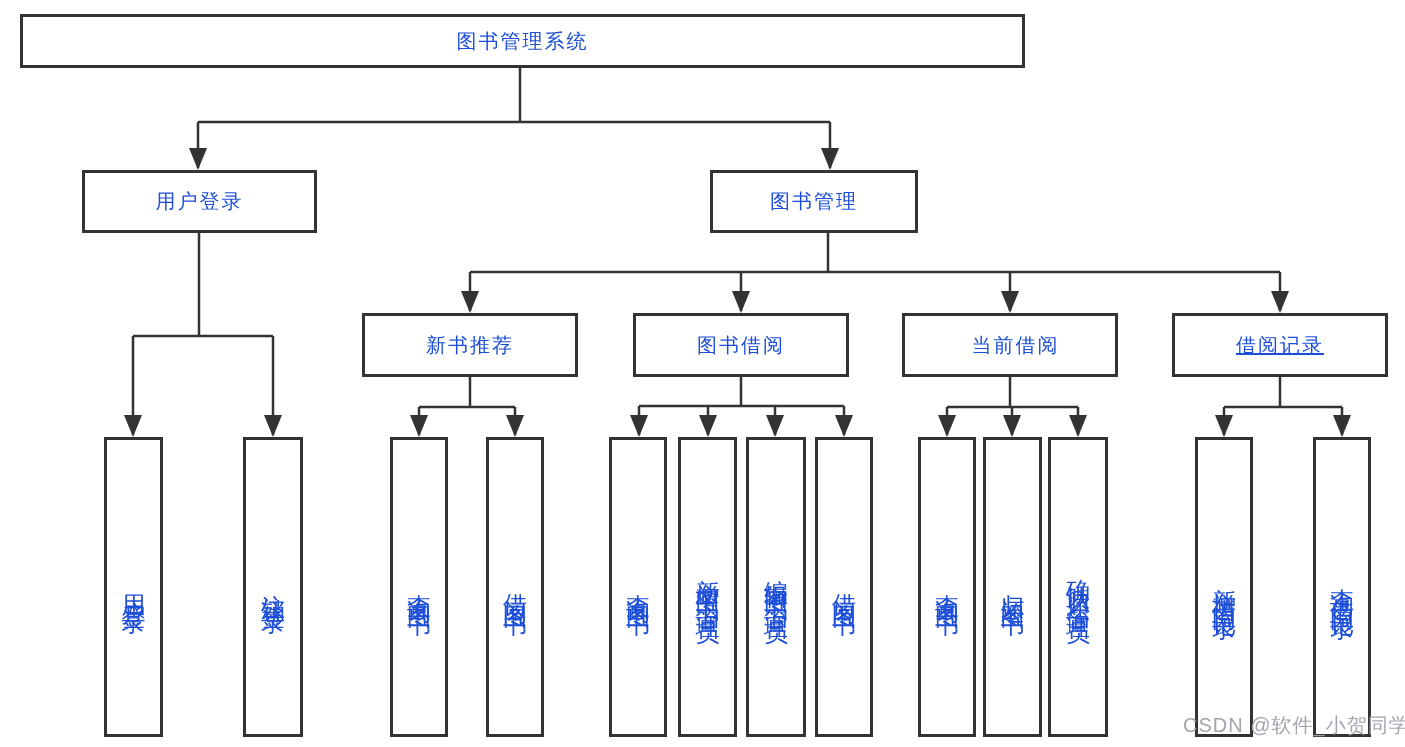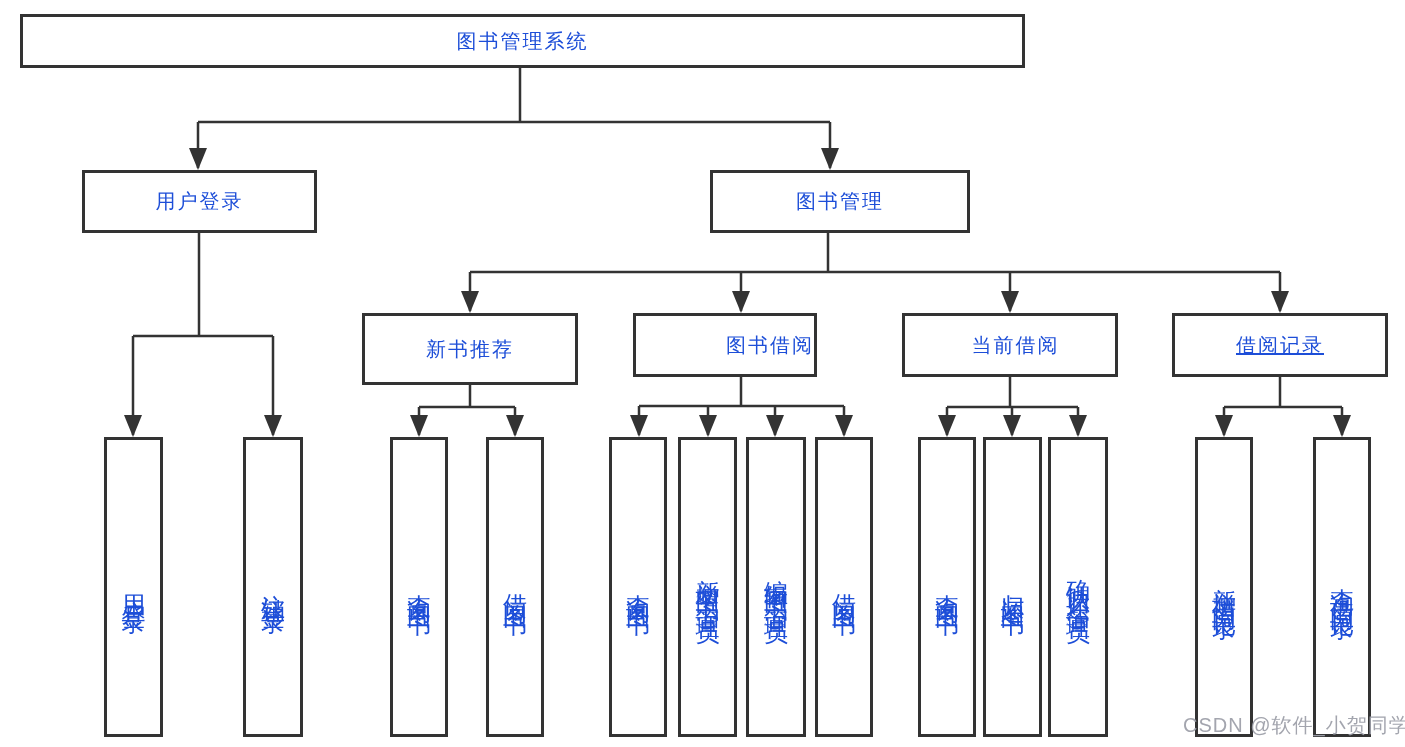--- a/index.html
+++ b/index.html
@@ -88,28 +88,28 @@
     </g>
   </svg>
 
   <div class="box h" style="left:20px; top:14px; width:1005px; height:54px;">
     <span>图书管理系统</span>
   </div>
 
   <div class="box h" style="left:82px; top:170px; width:235px; height:63px;">
     <span>用户登录</span>
   </div>
-  <div class="box h" style="left:710px; top:170px; width:260px; height:63px;">
+  <div class="box h" style="left:710px; top:170px; width:208px; height:63px;">
     <span>图书管理</span>
   </div>
 
-  <div class="box h" style="left:362px; top:313px; width:216px; height:72px;align-items:center;">
+  <div class="box h" style="left:362px; top:313px; width:216px; height:64px;align-items:center;">
     <span>新书推荐</span>
   </div>
-  <div class="box h" style="left:633px; top:313px; width:184px; height:64px;justify-content:flex-end;">
+  <div class="box h" style="left:633px; top:313px; width:216px; height:64px;">
     <span>图书借阅</span>
   </div>
   <div class="box h" style="left:902px; top:313px; width:216px; height:64px;padding-left:11px;">
     <span>当前借阅</span>
   </div>
   <div class="box h" style="left:1172px; top:313px; width:216px; height:64px;text-decoration:underline;">
     <span>借阅记录</span>
   </div>
 
   <div class="box v" style="left:104px; top:437px; width:59px; height:300px;">

